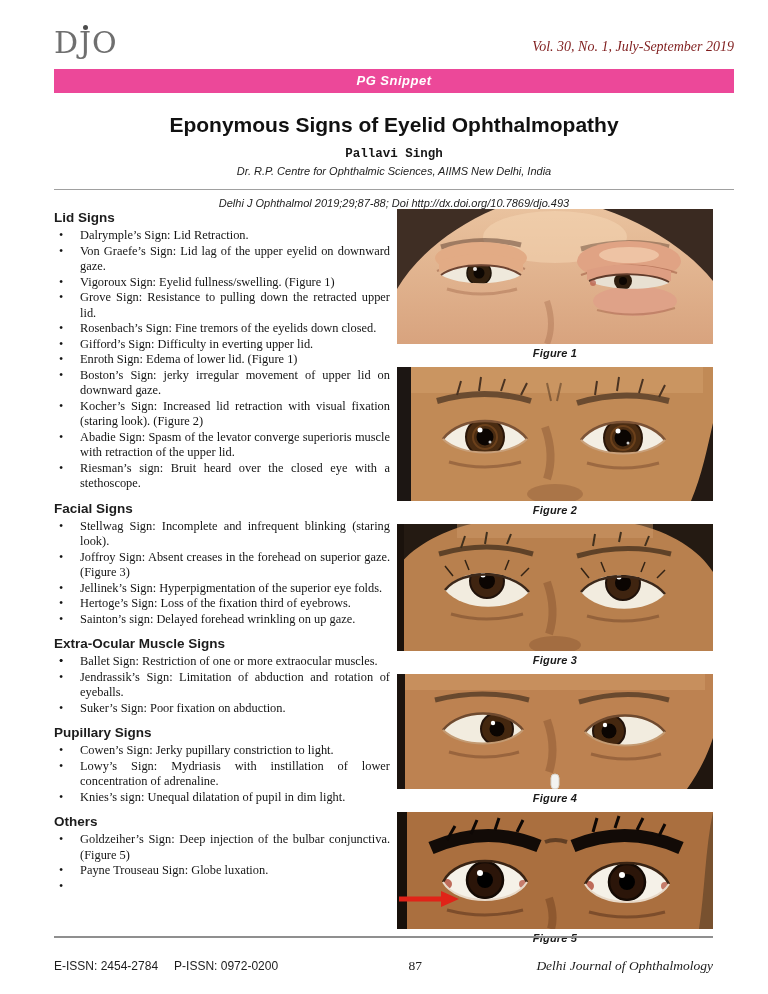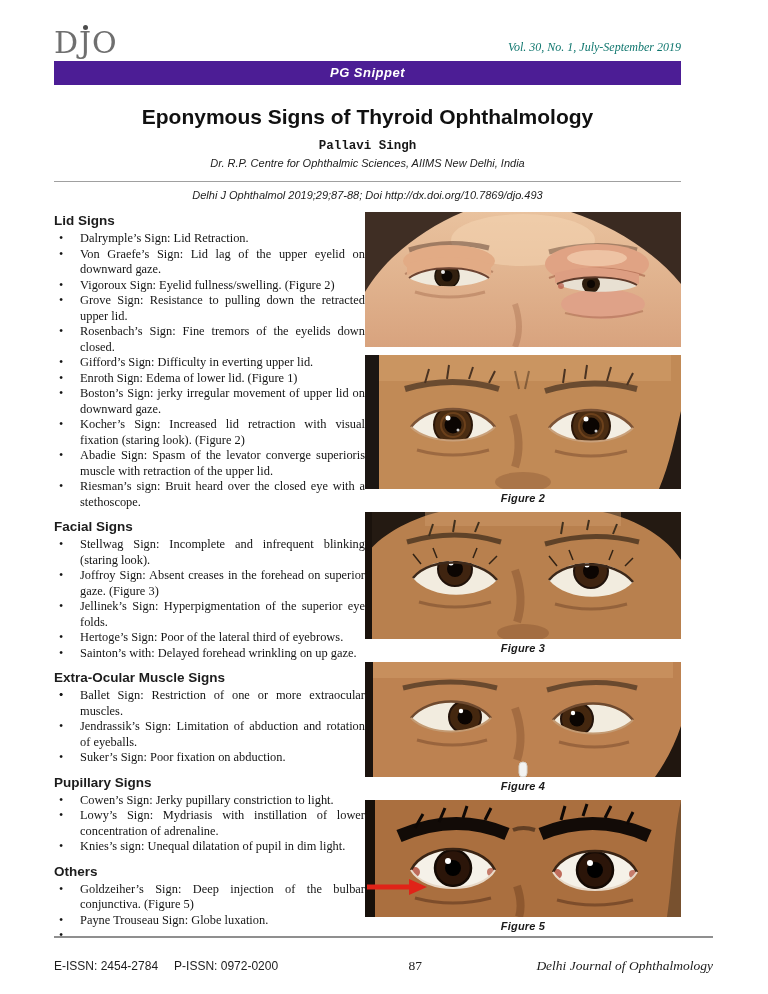--- a/index.html
+++ b/index.html
@@ -1,47 +1,47 @@
 <!DOCTYPE html>
 <html><head>
 <meta charset="utf-8">
 <style>
   * { box-sizing: border-box; }
   html,body { margin:0; padding:0; }
   body {
     width:768px; height:994px; background:#ffffff; overflow:hidden; position:relative;
     font-family:"Liberation Serif", serif; color:#1a1a1a;
   }
-  .page { position:relative; width:768px; height:994px; padding:16px 87px 0 54px; }
+  .page { position:relative; width:768px; height:994px; padding:16px 34px 0 54px; }
 
   
   .masthead { display:flex; justify-content:space-between; align-items:flex-end; height:42px; }
   .logo { position:relative; font-family:"DejaVu Serif", serif; font-size:30px; line-height:30px;
           color:#6f6f6f; letter-spacing:1px; }
   .logo .jdot { position:absolute; top:-3px; left:29px; width:5px; height:5px; border-radius:50%; background:#4d4d4d; }
-  .issue { font-style:italic; font-size:12px; color:#0f766e; padding-bottom:3px; }
-
-  
-  .banner { margin-top:3px; background:#4c1d95; color:#fff; text-align:center;
+  .issue { font-style:italic; font-size:14px; color:#7f1d1d; padding-bottom:3px; }
+
+  
+  .banner { margin-top:11px; background:#ec4899; color:#fff; text-align:center;
             font-family:"Liberation Sans", sans-serif; font-style:italic; font-weight:bold;
             font-size:13px; padding:4px 0 5px; letter-spacing:0.5px; }
 
   
   .title { text-align:center; font-family:"Liberation Sans", sans-serif; font-weight:bold;
            font-size:21px; margin:20px 0 10px; color:#111; }
   .author { text-align:center; font-family:Liberation Mono, monospace; font-weight:bold;
             font-size:12.5px; margin-bottom:4px; color:#161616; }
   .affil { text-align:center; font-family:"Liberation Sans", sans-serif; font-style:italic;
            font-size:11px; color:#222; }
   hr.thin { border:none; border-top:1px solid #a0a0a0; margin:12px 0 7px; }
   .citation { text-align:center; font-family:"Liberation Sans", sans-serif; font-style:italic;
-              font-size:11px; color:#1d1d1d; margin-bottom:11px; }
-
-  
-  .columns { display:flex; }
+              font-size:11px; color:#1d1d1d; }
+
+  
+  .columns { display:flex; gap:7px; }
   .col-text { width:336px; }
   .col-figs { width:316px; }
 
   .sec-head { font-family:"Liberation Sans", sans-serif; font-weight:bold; font-size:13.5px;
               color:#1c1c1c; margin:9px 0 3px; }
   .sec:first-child .sec-head { margin-top:1px; }
   ul.signs { margin:0; padding:0; list-style:none; }
   ul.signs li { position:relative; padding-left:26px; text-align:justify;
                 font-size:12.4px; line-height:15.5px; color:#141414; }
   ul.signs .blt { position:absolute; left:5px; top:0; font-size:12px; }
@@ -74,55 +74,55 @@
       <span>DJO</span>
       <span class="jdot"></span>
     </div>
     <div class="issue">Vol. 30, No. 1, July-September 2019</div>
   </div>
 
   <div class="banner">
     <span>PG Snippet</span>
   </div>
 
-  <h1 class="title">Eponymous Signs of Thyroid Ophthalmology</h1>
+  <h1 class="title">Eponymous Signs of Eyelid Ophthalmopathy</h1>
   <div class="author">Pallavi Singh</div>
   <div class="affil">Dr. R.P. Centre for Ophthalmic Sciences, AIIMS New Delhi, India</div>
   <hr class="thin">
   <div class="citation">Delhi J Ophthalmol 2019;29;87-88; Doi http://dx.doi.org/10.7869/djo.493</div>
 
   <div class="columns">
 
     <div class="col-text">
 
       <div class="sec">
         <h2 class="sec-head">Lid Signs</h2>
         <ul class="signs">
           <li><span class="blt">•</span><span>Dalrymple’s Sign: Lid Retraction.</span></li>
           <li><span class="blt">•</span><span>Von Graefe’s Sign: Lid lag of the upper eyelid on downward gaze.</span></li>
-          <li><span class="blt">•</span><span>Vigoroux Sign: Eyelid fullness/swelling. (Figure 2)</span></li>
+          <li><span class="blt">•</span><span>Vigoroux Sign: Eyelid fullness/swelling. (Figure 1)</span></li>
           <li><span class="blt">•</span><span>Grove Sign: Resistance to pulling down the retracted upper lid.</span></li>
           <li><span class="blt">•</span><span>Rosenbach’s Sign: Fine tremors of the eyelids down closed.</span></li>
           <li><span class="blt">•</span><span>Gifford’s Sign: Difficulty in everting upper lid.</span></li>
           <li><span class="blt">•</span><span>Enroth Sign: Edema of lower lid. (Figure 1)</span></li>
           <li><span class="blt">•</span><span>Boston’s Sign: jerky irregular movement of upper lid on downward gaze.</span></li>
           <li><span class="blt">•</span><span>Kocher’s Sign: Increased lid retraction with visual fixation (staring look). (Figure 2)</span></li>
           <li><span class="blt">•</span><span>Abadie Sign: Spasm of the levator converge superioris muscle with retraction of the upper lid.</span></li>
           <li><span class="blt">•</span><span>Riesman’s sign: Bruit heard over the closed eye with a stethoscope.</span></li>
         </ul>
       </div>
 
       <div class="sec">
         <h2 class="sec-head">Facial Signs</h2>
         <ul class="signs">
           <li><span class="blt">•</span><span>Stellwag Sign: Incomplete and infrequent blinking (staring look).</span></li>
           <li><span class="blt">•</span><span>Joffroy Sign: Absent creases in the forehead on superior gaze. (Figure 3)</span></li>
           <li><span class="blt">•</span><span>Jellinek’s Sign: Hyperpigmentation of the superior eye folds.</span></li>
-          <li><span class="blt">•</span><span>Hertoge’s Sign: Poor of the lateral third of eyebrows.</span></li>
-          <li><span class="blt">•</span><span>Sainton’s with: Delayed forehead wrinkling on up gaze.</span></li>
+          <li><span class="blt">•</span><span>Hertoge’s Sign: Loss of the fixation third of eyebrows.</span></li>
+          <li><span class="blt">•</span><span>Sainton’s sign: Delayed forehead wrinkling on up gaze.</span></li>
         </ul>
       </div>
 
       <div class="sec">
         <h2 class="sec-head">Extra-Ocular Muscle Signs</h2>
         <ul class="signs">
           <li><span class="blt">•</span></li>
           <li><span class="blt">•</span><span>Ballet Sign: Restriction of one or more extraocular muscles.</span></li>
           <li><span class="blt">•</span><span>Jendrassik’s Sign: Limitation of abduction and rotation of eyeballs.</span></li>
           <li><span class="blt">•</span><span>Suker’s Sign: Poor fixation on abduction.</span></li>
@@ -192,20 +192,21 @@
             <g clip-path="url(#f1r)">
               <circle cx="226" cy="72" r="9" fill="#2e1d0e"></circle>
               <circle cx="226" cy="72" r="4" fill="#0d0703"></circle>
             </g>
             <path d="M190,71 Q230,58 274,72 L274,62 Q230,50 190,61 Z" fill="#dd9e82"></path>
             <path d="M192,72 C214,62 256,64 272,73" stroke="#5f3b2b" stroke-width="2" fill="none"></path>
             <circle cx="196" cy="74" r="3" fill="#b65a48" opacity="0.7"></circle>
             <path d="M150,92 Q158,116 150,135" stroke="rgba(150,90,60,0.3)" stroke-width="6" fill="none"></path>
           </svg>
         </div>
+        <figcaption>Figure 1</figcaption>
       </figure>
 
       <figure>
         <div class="fig-img f2">
           <svg viewBox="0 0 316 134" preserveAspectRatio="none">
             <defs>
               <clipPath id="f2l">
                   <path d="M46,72 C64,48 112,48 130,72 C112,90 64,90 46,72 Z"></path>
                 </clipPath>
               <clipPath id="f2r">

